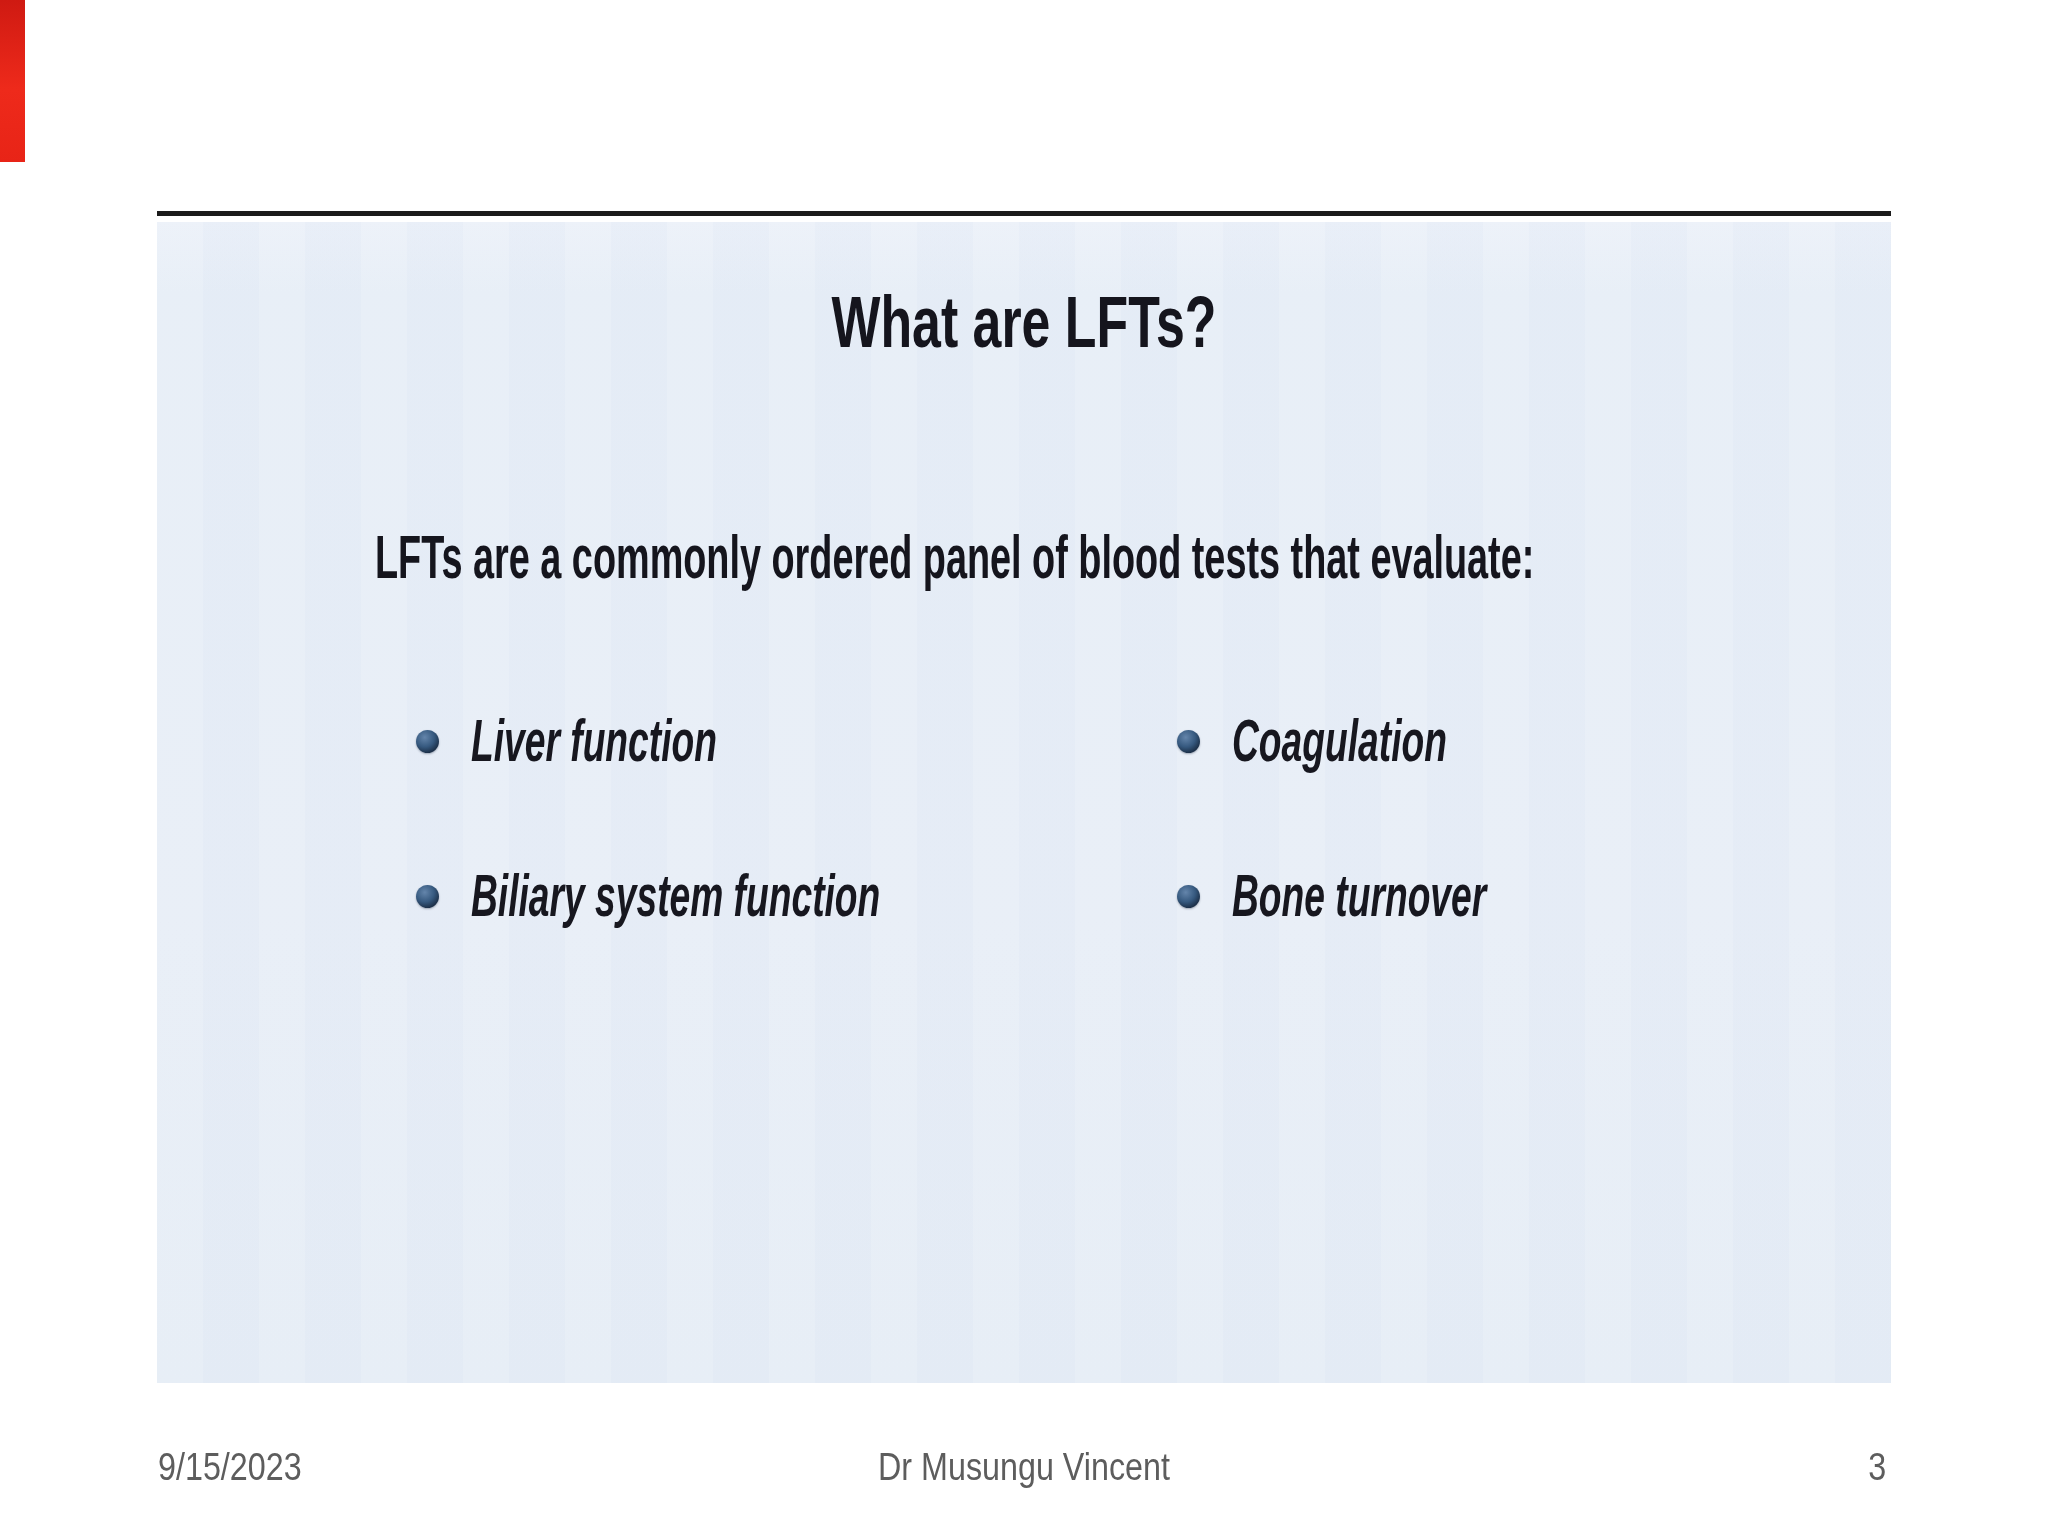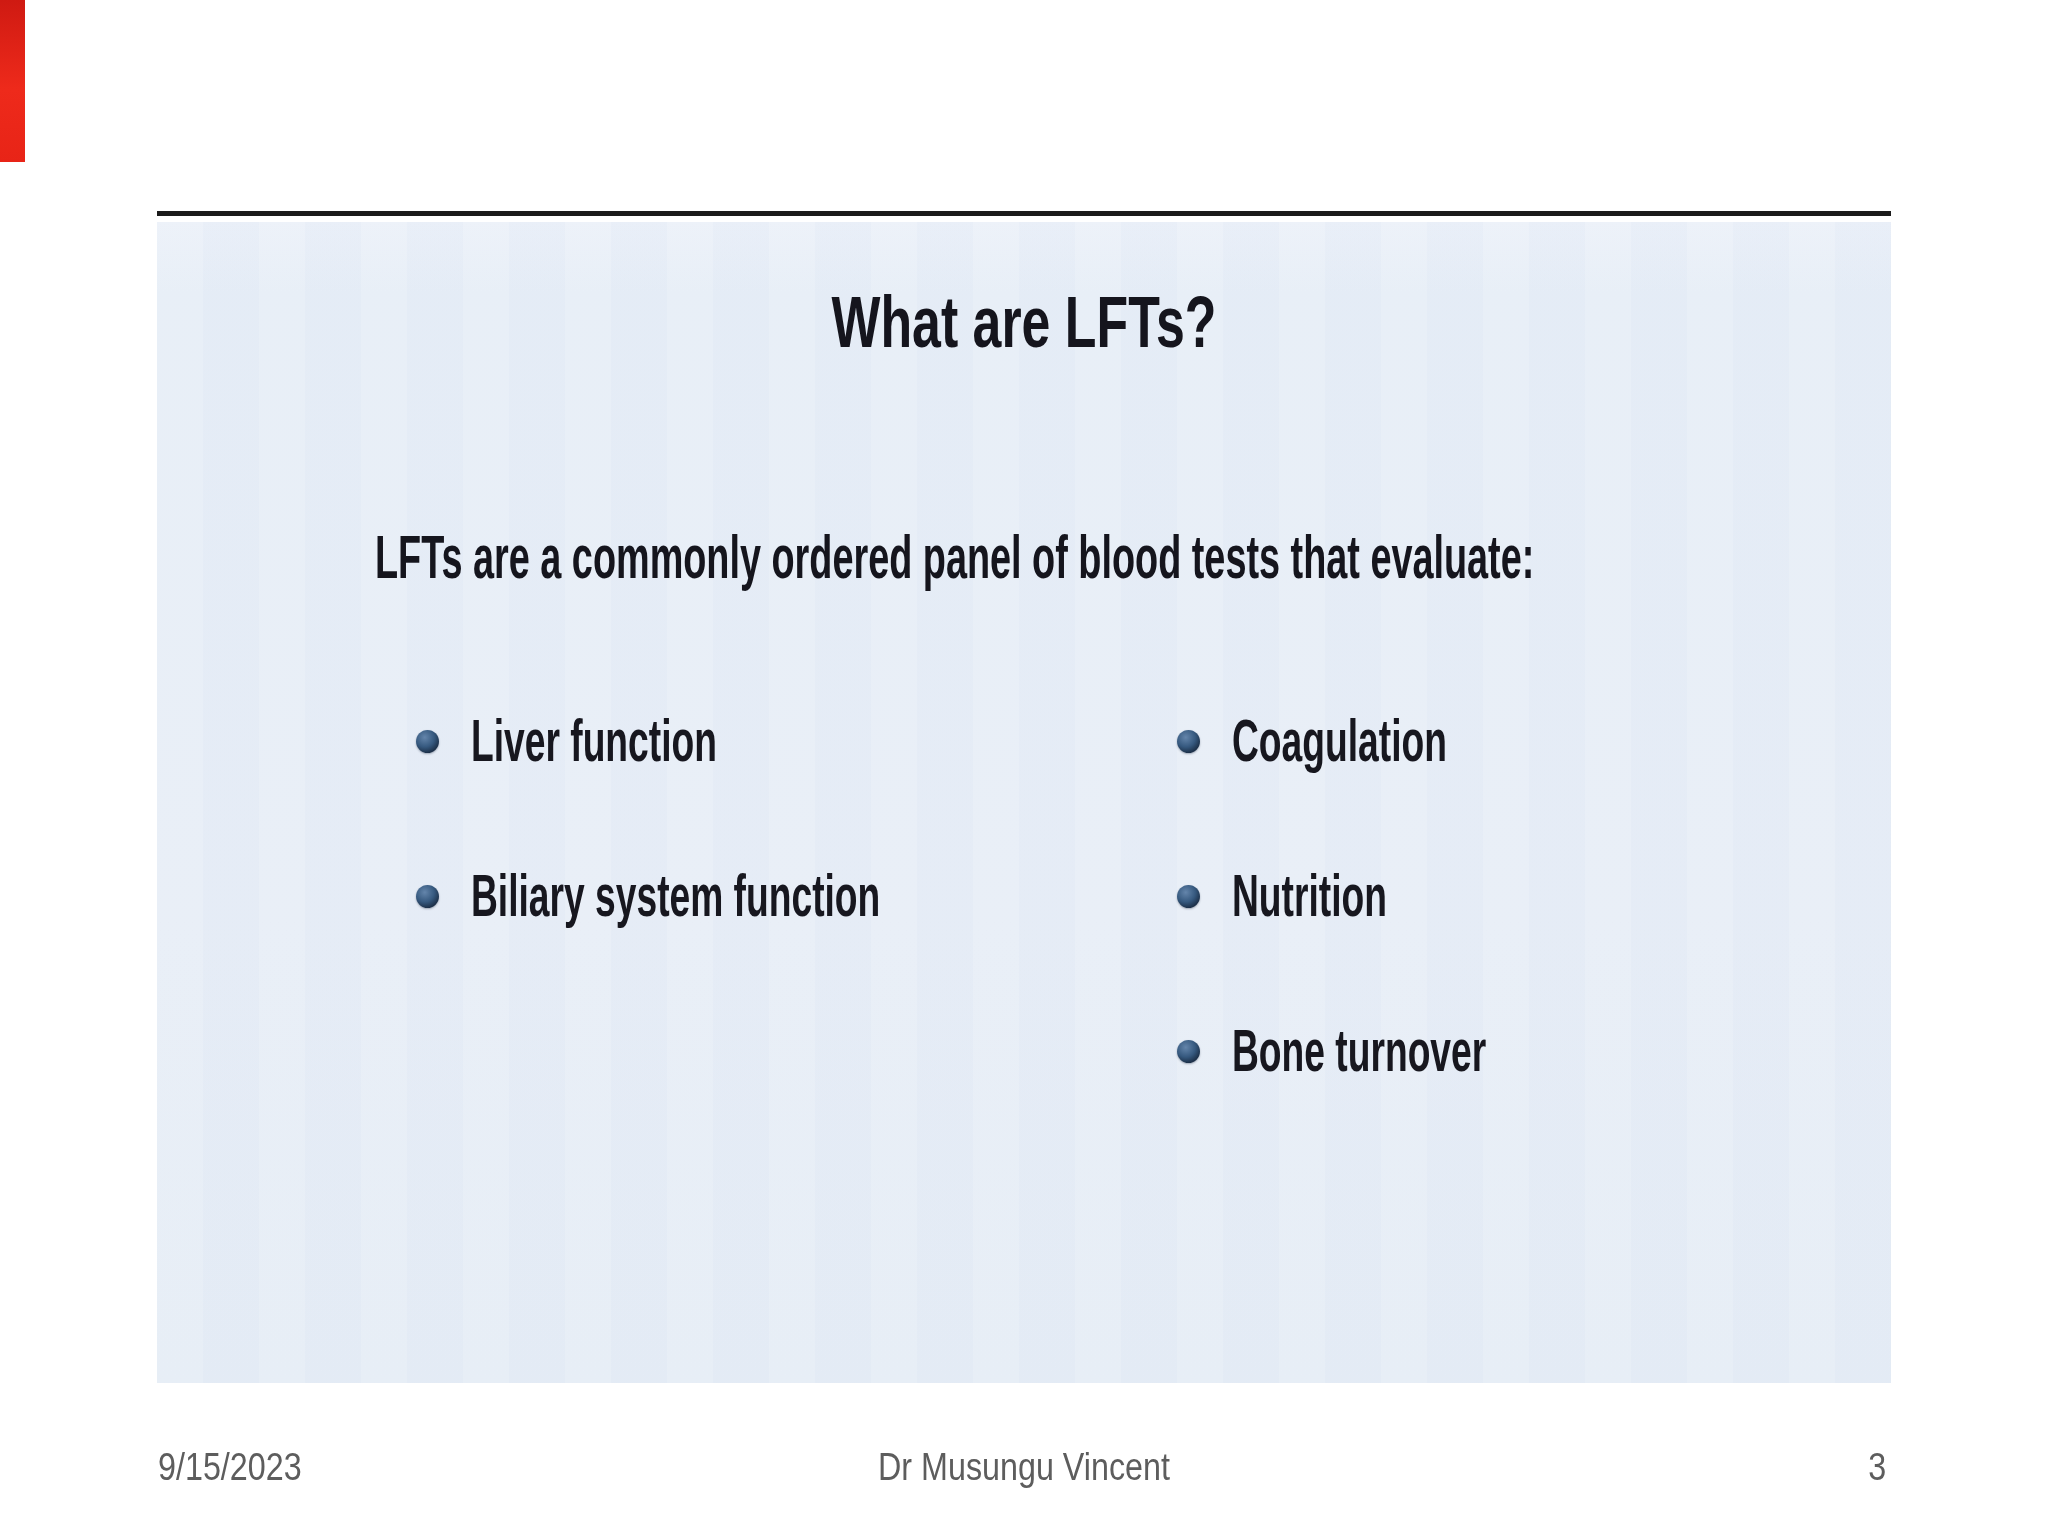--- a/index.html
+++ b/index.html
@@ -44,21 +44,21 @@
 
   .intro-text {
     left: 375px; top: 526px;
     font-size: 62px; font-weight: bold; line-height: 1;
     color: #15151d;
     transform: scaleX(0.61);
     transform-origin: left top;
     white-space: nowrap;
   }
 
-  .bullet-list { list-style: none; margin: 0; padding: 0; }
+  .bullet-list { list-style: none; margin: 0; padding: 0; font-style: italic; }
   .bullet-list.left  { left: 416px;  top: 711px; }
   .bullet-list.right { left: 1177px; top: 711px; text-align: right; }
   .bullet-item {
     display: flex; align-items: center;
     height: 60px; margin: 0 0 95px 0;
   }
   .bullet-dot {
     flex: none;
     width: 23px; height: 23px; border-radius: 50%;
     margin-right: 32px;
@@ -107,24 +107,20 @@
   </li>
 </ul>
 
 <ul class="abs bullet-list right">
   <li class="bullet-item">
     <span class="bullet-dot"></span>
     <span class="bullet-label">Coagulation</span>
   </li>
   <li class="bullet-item">
     <span class="bullet-dot"></span>
-    <span class="bullet-label">Nutrition</span>
-  </li>
-  <li class="bullet-item">
-    <span class="bullet-dot"></span>
     <span class="bullet-label">Bone turnover</span>
   </li>
 </ul>
 
 <span class="abs footer-text footer-date">9/15/2023</span>
 
 <span class="abs footer-text footer-author">Dr Musungu Vincent</span>
 
 <span class="abs footer-text footer-page">3</span>
 

